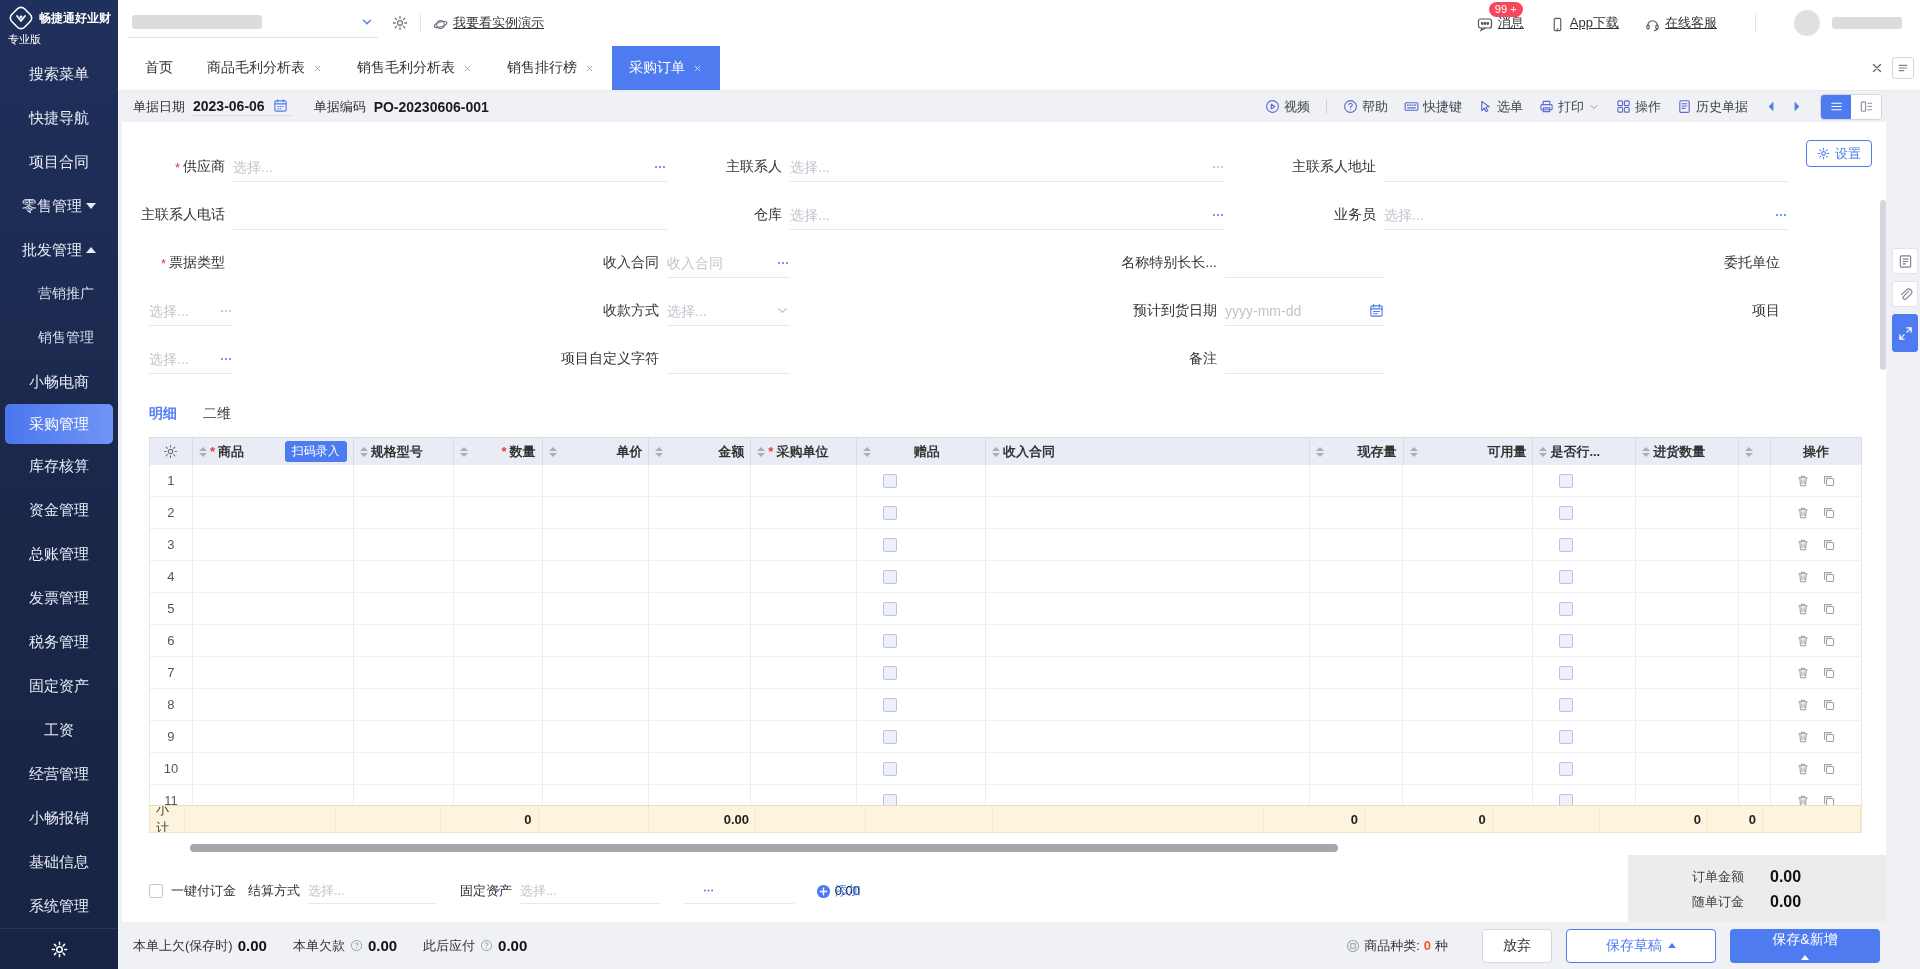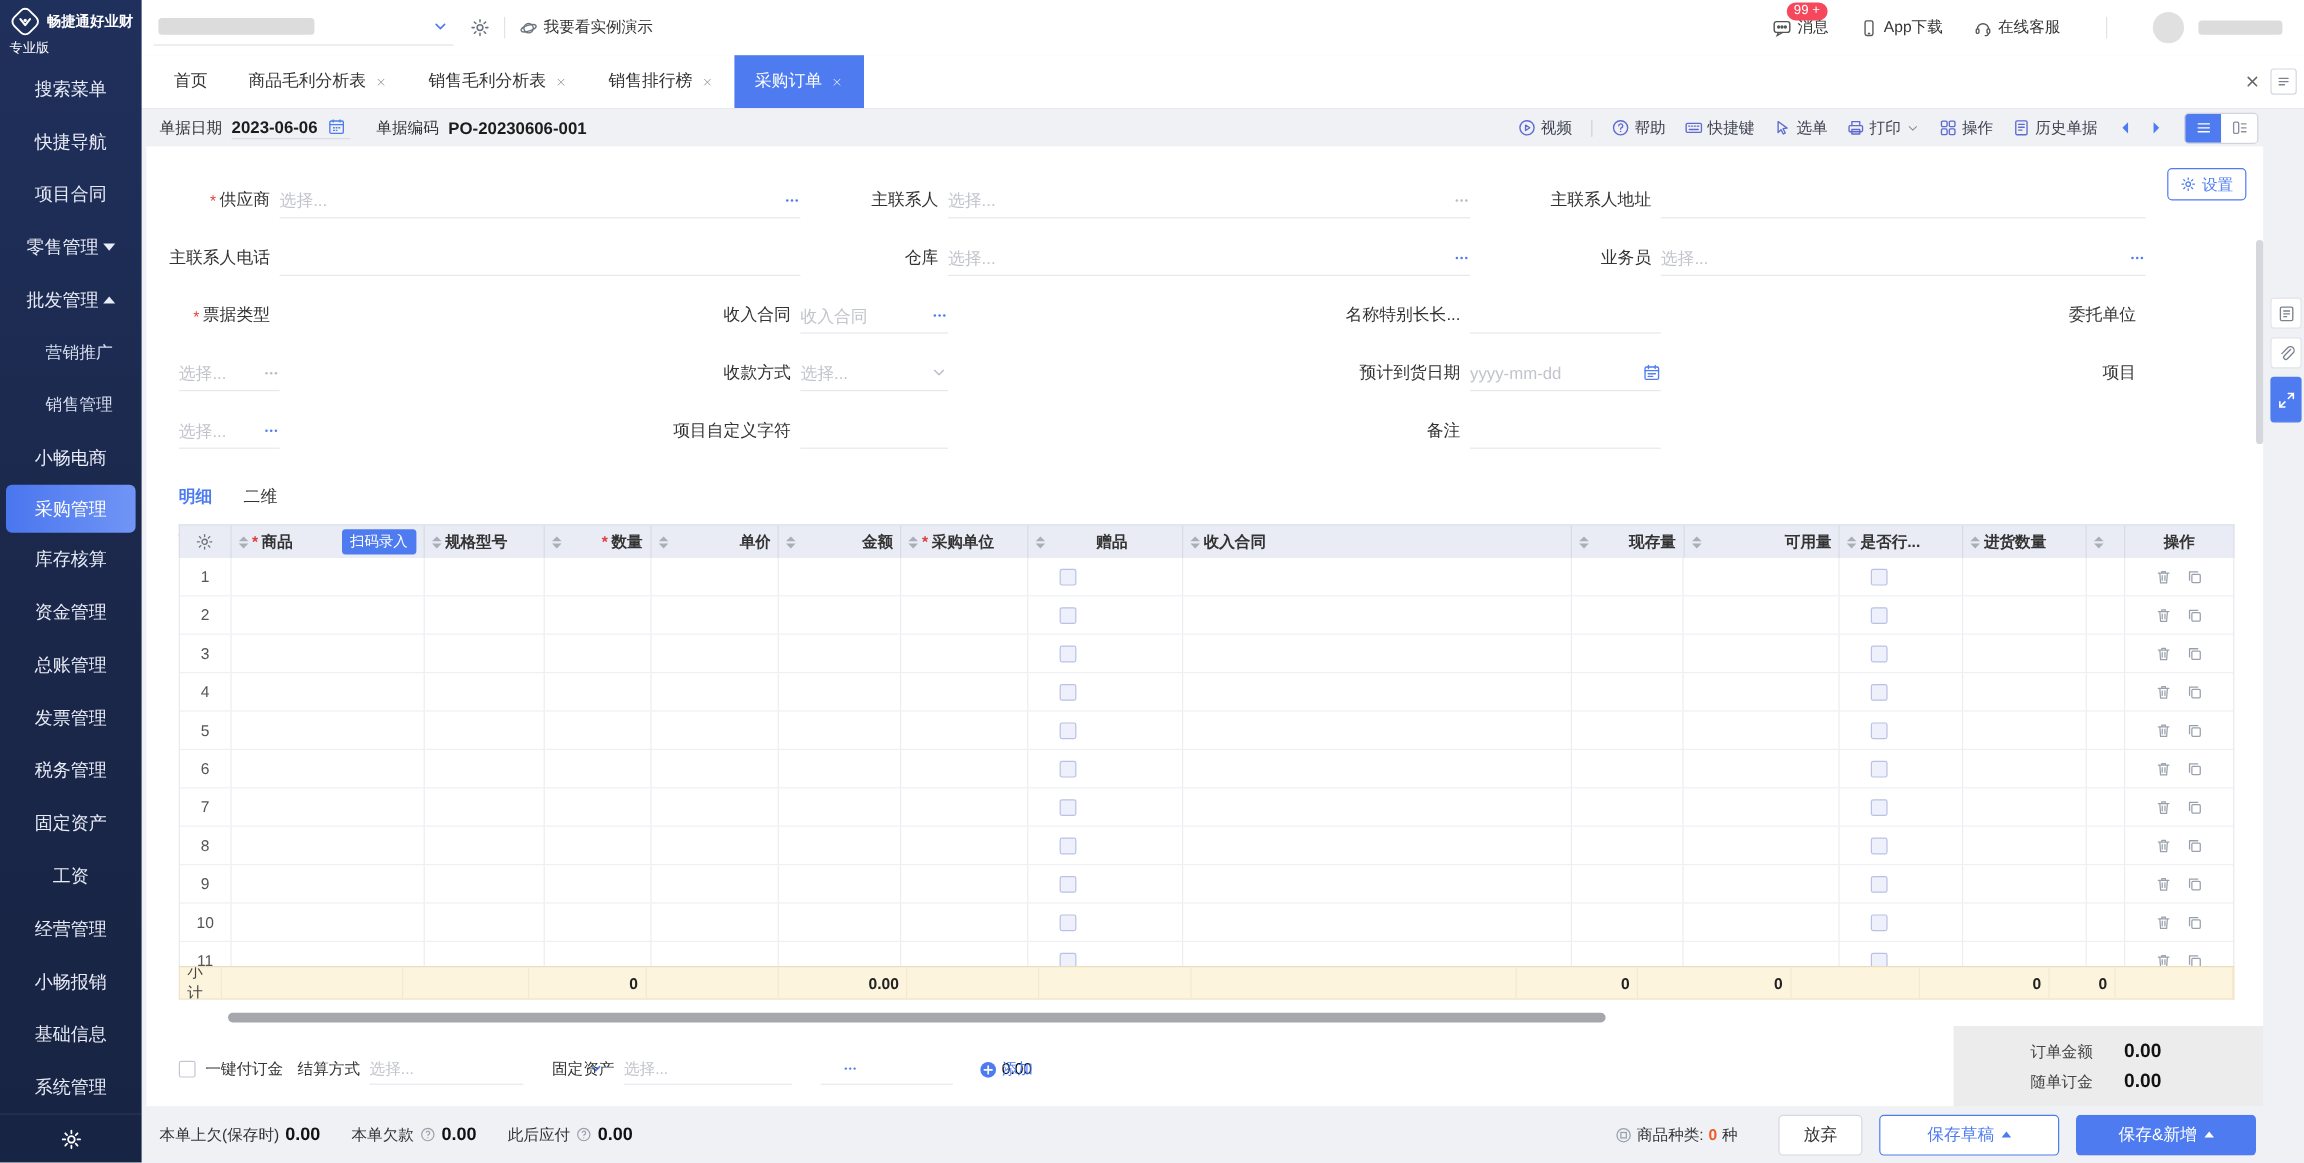--- a/index.html
+++ b/index.html
@@ -27,21 +27,21 @@
 
   
   .main { position:absolute; left:118px; top:0; width:1802px; height:969px; }
 
   .topbar { height:46px; background:#fff; display:flex; align-items:center; padding:0 18px 0 10px; }
   .redact { background:#dcdcdc; border-radius:3px; }
   .company-wrap { display:flex; align-items:center; gap:10px; border-bottom:1px solid #e3e3e3; padding:6px 4px 8px 4px; width:250px; }
   .company-bar { width:130px; height:14px; }
   .icon { display:inline-flex; align-items:center; justify-content:center; }
   .tb-sep { width:1px; height:18px; background:#e3e3e3; margin:0 12px; }
-  .tb-item { display:flex; align-items:center; gap:5px; font-size:13px; color:#333; cursor:pointer; }
+  .tb-item { display:flex; align-items:flex-end; gap:5px; font-size:13px; color:#333; cursor:pointer;text-decoration:underline; }
   .topbar-right { margin-left:auto; display:flex; align-items:center; gap:26px; }
   .badge { position:absolute; top:-12px; left:12px; background:#f5485d; color:#fff; font-size:11px; line-height:15px;
            padding:0 6px; border-radius:8px; white-space:nowrap; }
   .msg-wrap { position:relative; }
   .avatar { width:26px; height:26px; border-radius:50%; background:#e0e0e0; }
   .user-bar { width:70px; height:12px; }
 
   .tabbar { height:45px; background:#fff; display:flex; align-items:stretch; padding-left:10px; border-bottom:1px solid #e9e9ee; position:relative; }
   .tab { display:flex; align-items:center; gap:7px; padding:0 17px; font-size:14px; color:#333; cursor:pointer; }
   .tab .x { color:#9a9aa2; }
@@ -124,21 +124,21 @@
   .footerbar { position:absolute; left:0; bottom:0; width:100%; height:47px; background:#eff1f5; display:flex; align-items:center; padding:0 40px 0 15px; }
   .ft-item { display:flex; align-items:center; gap:5px; margin-right:26px; font-size:13px; color:#333; }
   .ft-val { font-weight:bold; color:#111; font-size:15px; }
   .q-icon { color:#9aa0ab; }
   .footer-right { margin-left:auto; display:flex; align-items:center; gap:14px; }
   .cat-group { display:flex; align-items:center; gap:4px; font-size:13px; color:#333; margin-right:20px; }
   .cat-count { color:#f05a28; font-weight:bold; }
   .btn { height:34px; border-radius:4px; font-size:14px; display:flex; align-items:center; justify-content:center; gap:6px; cursor:pointer; border:1px solid transparent; font-family:inherit; background:#fff; }
   .btn-plain { width:70px; border-color:#d6d8de; color:#333; }
   .btn-outline { width:150px; border-color:#4e7cf0; color:#4e7cf0; }
-  .btn-primary { width:150px; background:#4e7cf0; color:#fff; }
+  .btn-primary { width:150px; background:#4e7cf0; color:#fff;flex-direction:column; }
   .caret-up-sm { width:0; height:0; border-left:4px solid transparent; border-right:4px solid transparent; border-bottom:5px solid currentColor; }
 
   
   .float-rail { position:absolute; left:1892px; top:248px; display:flex; flex-direction:column; gap:7px; z-index:6; }
   .rail-btn { width:26px; height:26px; background:#fff; border:1px solid #e2e4ea; border-radius:3px; color:#7b8290;
               display:flex; align-items:center; justify-content:center; cursor:pointer; }
   .rail-btn.primary { background:#4e7cf0; border-color:#4e7cf0; color:#fff; height:38px; }
   .vscroll { position:absolute; left:1880px; top:200px; width:6px; height:170px; background:#d5d7dd; border-radius:3px; }
 </style>
 </head>

